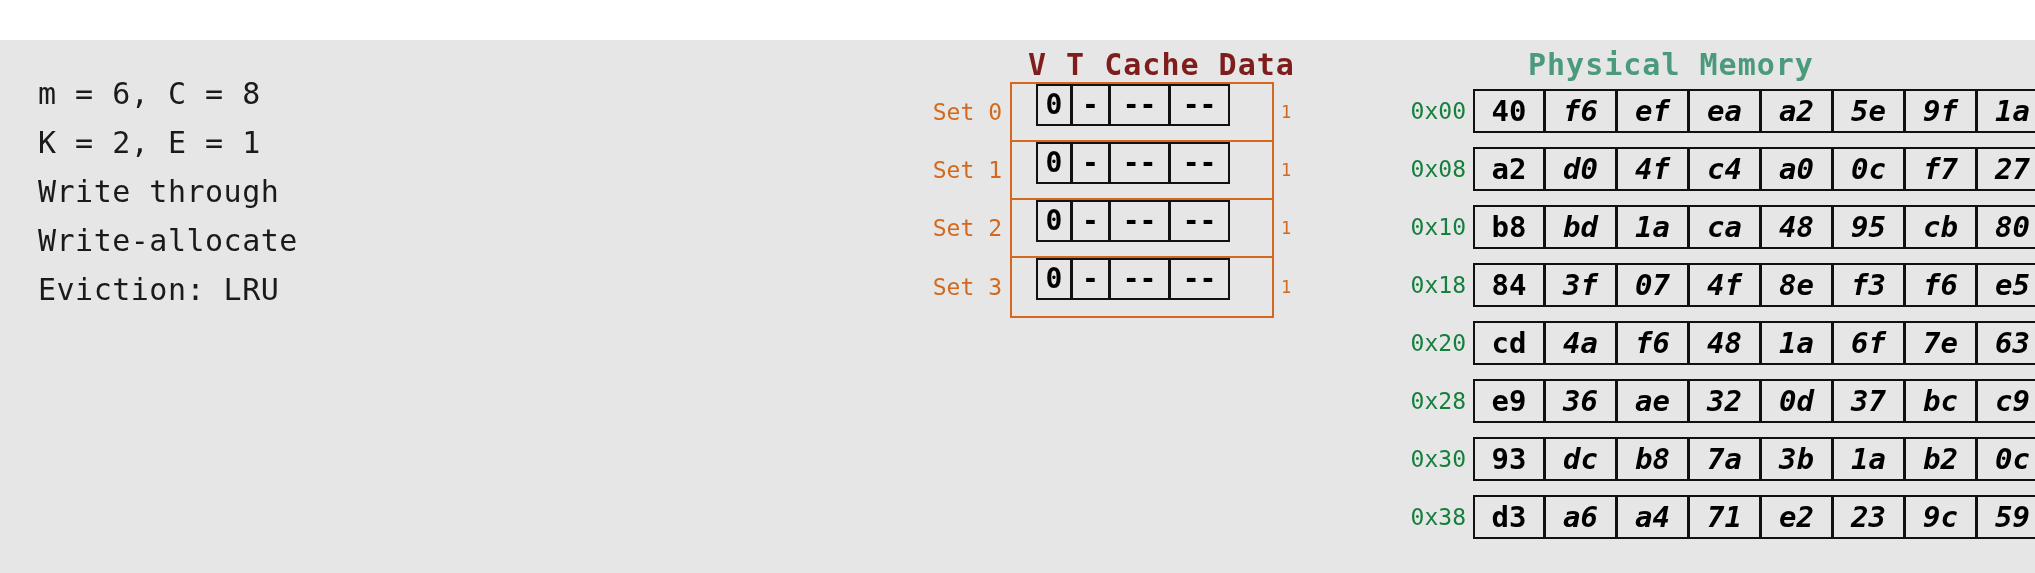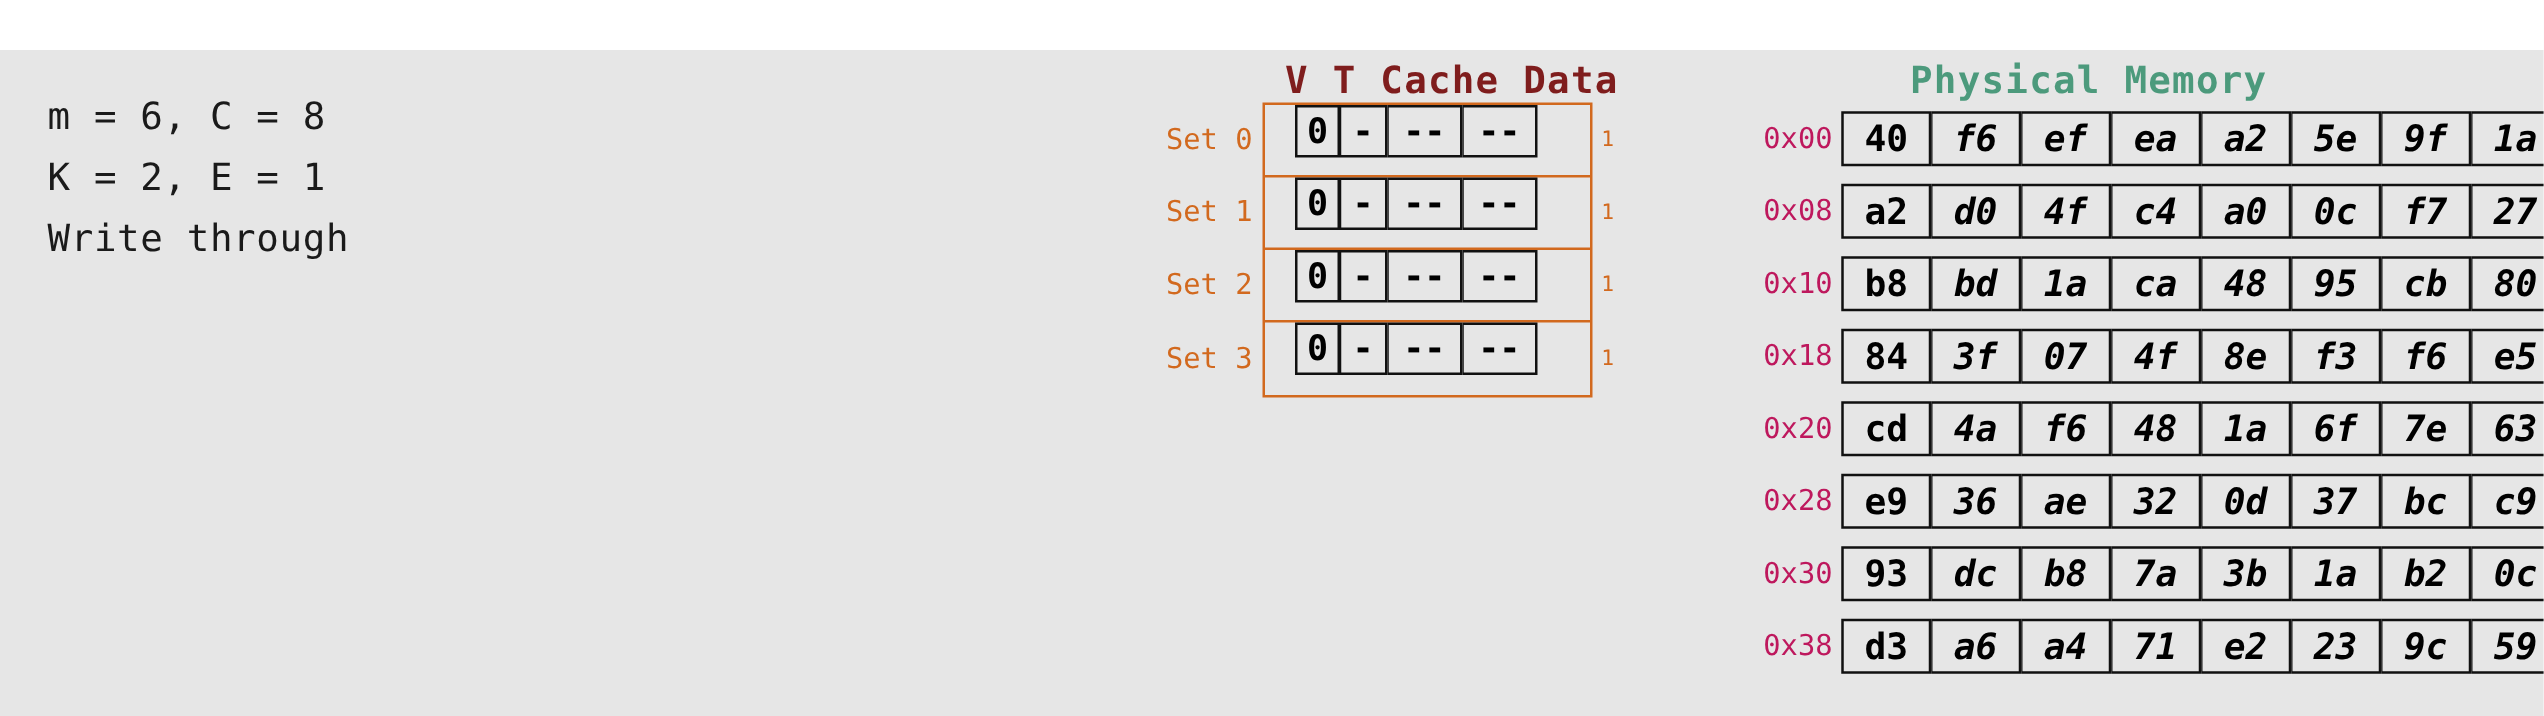--- a/index.html
+++ b/index.html
@@ -125,21 +125,21 @@
     height: 34px;
     line-height: 34px;
     margin-left: 148px;
   }
   .mem-row {
     display: flex;
     align-items: center;
     height: 58px;
   }
   .mem-addr {
-    color: #be185d;
+    color: #15803d;
     font-family: "DejaVu Sans Mono", monospace;
     font-size: 23px;
     width: 86px;
     text-align: right;
     padding-right: 7px;
     white-space: pre;
   }
   .mem-cells { display: flex; }
   .mem-cell {
     border: 2px solid #111111;
@@ -158,20 +158,22 @@
 </style>
 </head>
 <body>
 
 <div id="canvas">
 
   <div id="params">
     <div class="param-line">m = 6, C = 8</div>
     <div class="param-line">K = 2, E = 1</div>
     <div class="param-line">Write through</div>
+    <div class="param-line">Write-allocate</div>
+    <div class="param-line">Eviction: LRU</div>
   </div>
 
   <div id="cache">
     <div class="section-title" id="cache-title">V T Cache Data</div>
     <div id="cache-sets">
 
       <div class="cache-row">
         <span class="set-label">Set 0</span>
         <span class="cache-line">
           <span class="cell cell-v">0</span>

